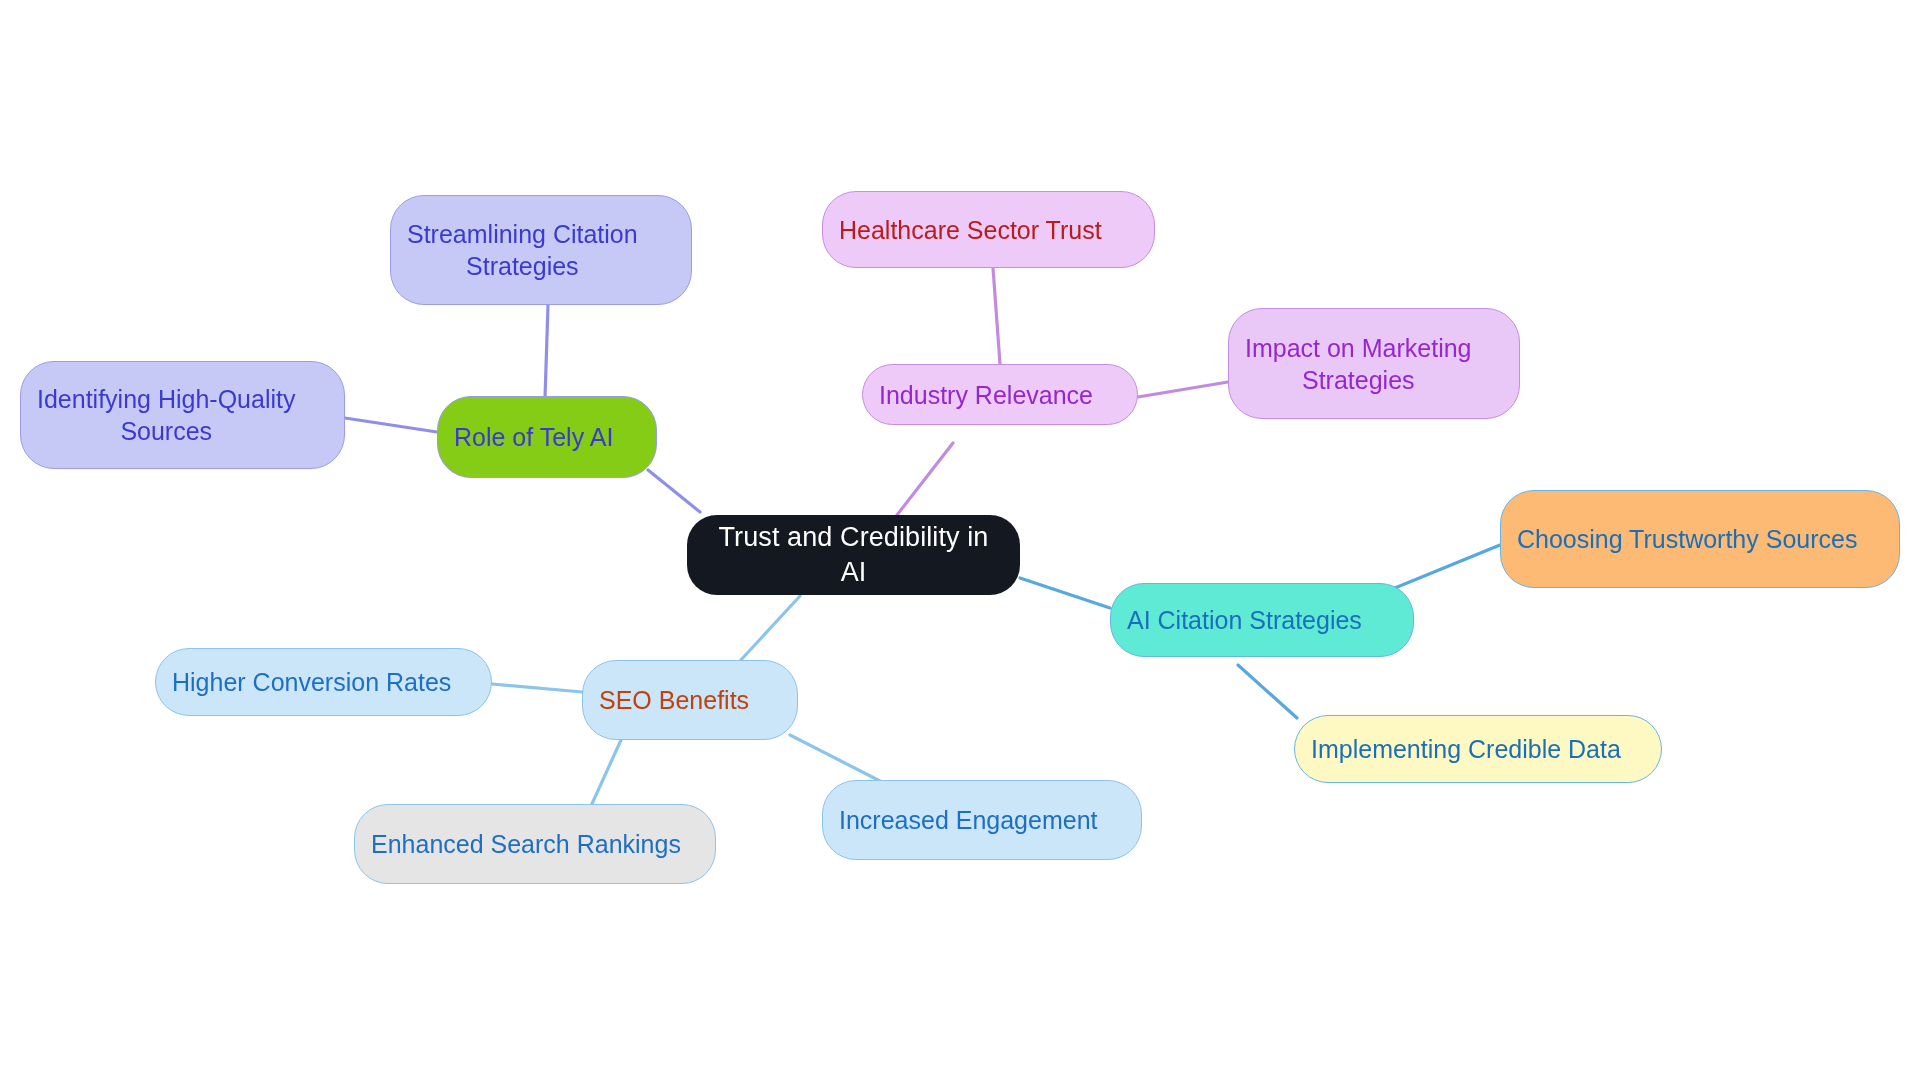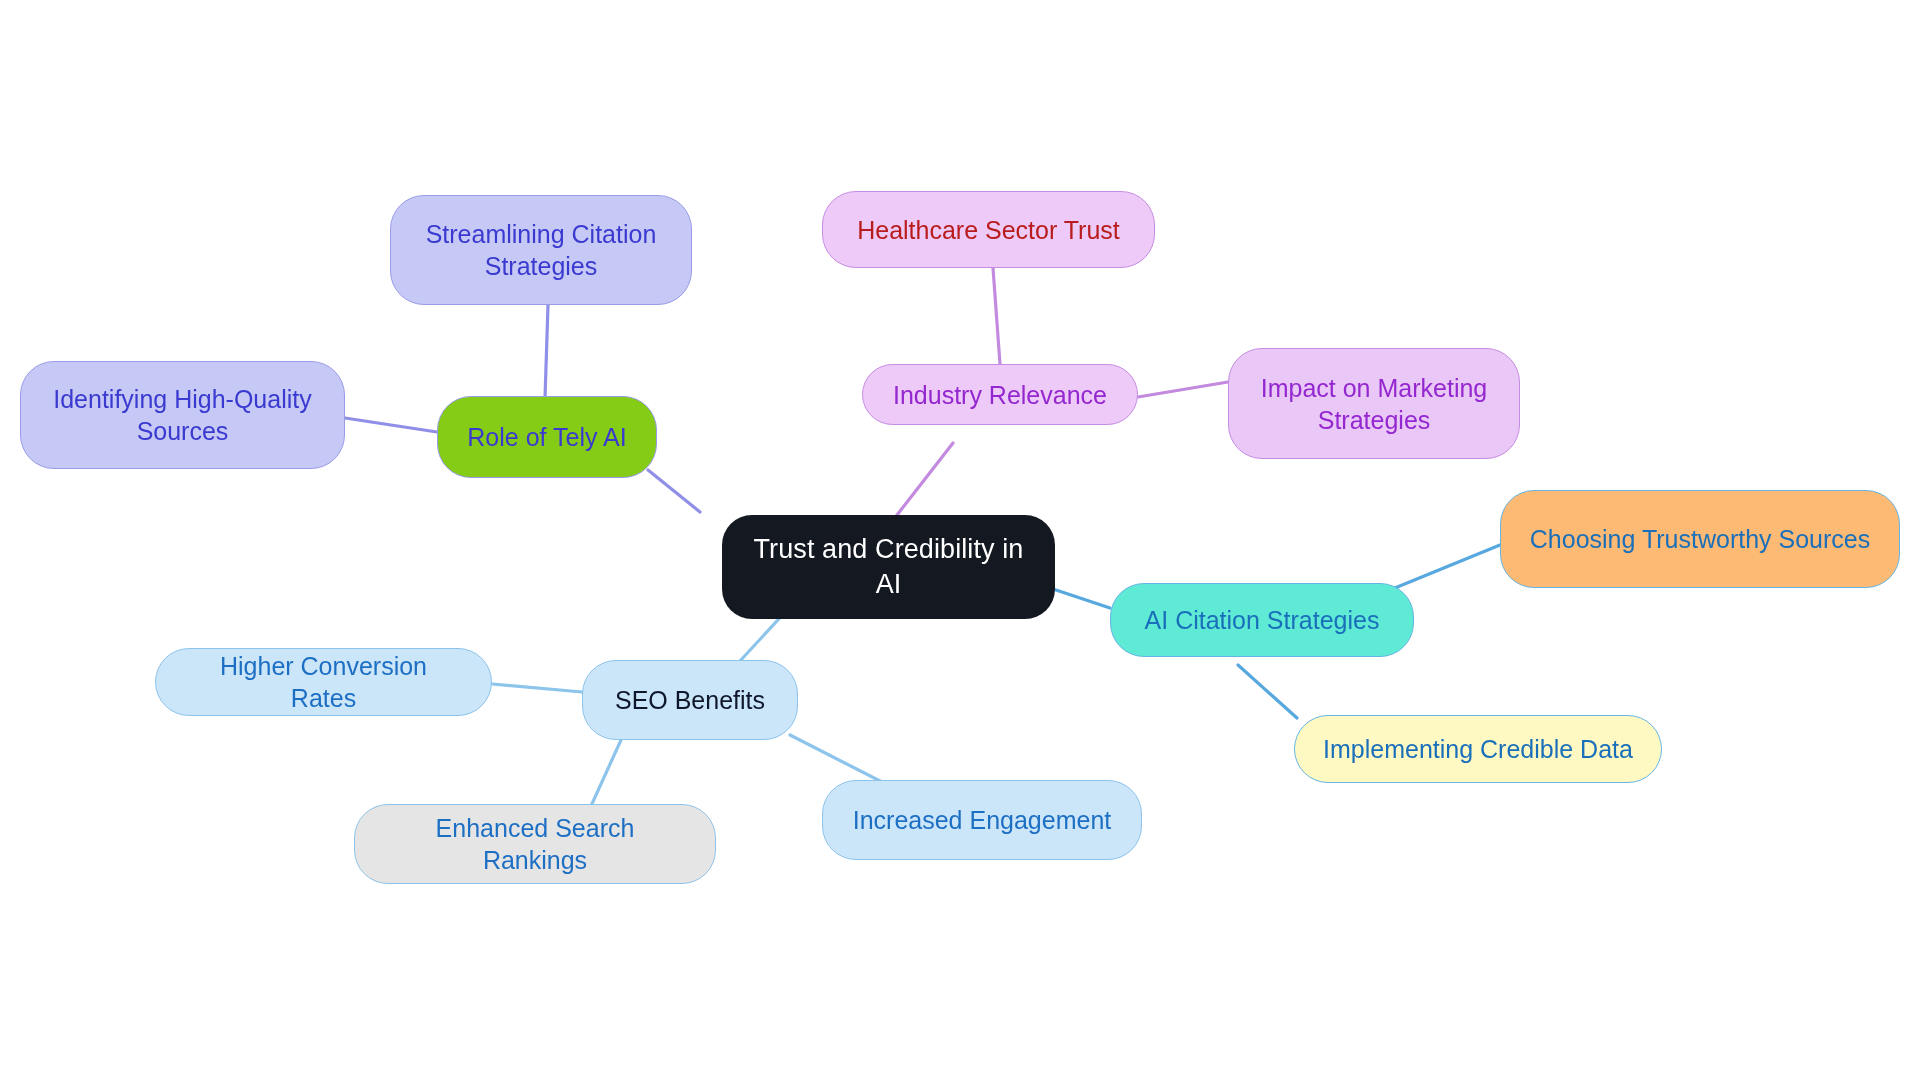--- a/index.html
+++ b/index.html
@@ -26,27 +26,26 @@
     top: 0;
     width: 1920px;
     height: 1083px;
     pointer-events: none;
   }
   .node {
     position: absolute;
     box-sizing: border-box;
     display: flex;
     align-items: center;
-    justify-content: center;
     text-align: center;
     border-radius: 34px;
     border-style: solid;
     border-width: 1.6px;
     line-height: 1.28;
-    padding: 6px 28px;
+    padding: 6px 16px;
     white-space: pre-line;
     z-index: 5;
   }
   .node.root {
     border-radius: 30px;
     border-width: 0;
     font-size: 27px;
     letter-spacing: 0.1px;
     z-index: 6;
   }
@@ -66,31 +65,31 @@
       <line x1="1138" y1="397" x2="1228" y2="382" stroke="#c38ae0" stroke-width="3.2" stroke-linecap="round"></line>
       <line x1="1020" y1="578" x2="1110" y2="608" stroke="#56a8df" stroke-width="3.2" stroke-linecap="round"></line>
       <line x1="1390" y1="590" x2="1500" y2="545" stroke="#56a8df" stroke-width="3.2" stroke-linecap="round"></line>
       <line x1="1238" y1="665" x2="1297" y2="718" stroke="#56a8df" stroke-width="3.2" stroke-linecap="round"></line>
       <line x1="800" y1="596" x2="740" y2="661" stroke="#8cc4ec" stroke-width="3.2" stroke-linecap="round"></line>
       <line x1="582" y1="692" x2="492" y2="684" stroke="#8cc4ec" stroke-width="3.2" stroke-linecap="round"></line>
       <line x1="621" y1="740" x2="591" y2="806" stroke="#8cc4ec" stroke-width="3.2" stroke-linecap="round"></line>
       <line x1="790" y1="735" x2="882" y2="782" stroke="#8cc4ec" stroke-width="3.2" stroke-linecap="round"></line>
     </svg>
   <div id="node-layer">
-      <div class="node root" style="left: 687px; top: 515px; width: 333px; height: 104px; background: rgb(20, 24, 33); color: rgb(255, 255, 255); border-color: rgb(20, 24, 33); margin-left: 35px;"><span>Trust and Credibility in AI</span></div>
+      <div class="node root" style="left: 687px; top: 515px; width: 333px; height: 80px; background: rgb(20, 24, 33); color: rgb(255, 255, 255); border-color: rgb(20, 24, 33);"><span>Trust and Credibility in AI</span></div>
       <div class="node lvl1" style="left: 437px; top: 396px; width: 220px; height: 82px; background: #84cc16; color: rgb(58, 58, 208); border-color: rgb(154, 156, 232);"><span>Role of Tely AI</span></div>
       <div class="node lvl2" style="left: 390px; top: 195px; width: 302px; height: 110px; background: rgb(198, 201, 245); color: rgb(58, 58, 208); border-color: rgb(154, 156, 232);"><span>Streamlining Citation
 Strategies</span></div>
       <div class="node lvl2" style="left: 20px; top: 361px; width: 325px; height: 108px; background: rgb(198, 201, 245); color: rgb(58, 58, 208); border-color: rgb(154, 156, 232);"><span>Identifying High-Quality
 Sources</span></div>
       <div class="node lvl1" style="left: 862px; top: 364px; width: 276px; height: 61px; background: rgb(237, 202, 247); color: rgb(148, 39, 207); border-color: rgb(199, 140, 228);"><span>Industry Relevance</span></div>
       <div class="node lvl2" style="left: 822px; top: 191px; width: 333px; height: 77px; background: rgb(237, 202, 247); color: #b91c1c; border-color: rgb(199, 140, 228);"><span>Healthcare Sector Trust</span></div>
-      <div class="node lvl2" style="left: 1228px; top: 308px; width: 292px; height: 111px; background: rgb(233, 199, 246); color: rgb(148, 39, 207); border-color: rgb(199, 140, 228); margin-top: 40px;"><span>Impact on Marketing
+      <div class="node lvl2" style="left: 1228px; top: 308px; width: 292px; height: 111px; background: rgb(233, 199, 246); color: rgb(148, 39, 207); border-color: rgb(199, 140, 228);"><span>Impact on Marketing
 Strategies</span></div>
       <div class="node lvl1" style="left: 1110px; top: 583px; width: 304px; height: 74px; background: #5eead4; color: rgb(26, 111, 186); border-color: rgb(102, 181, 228);"><span>AI Citation Strategies</span></div>
       <div class="node lvl2" style="left: 1500px; top: 490px; width: 400px; height: 98px; background: #fdba74; color: rgb(26, 111, 186); border-color: rgb(102, 181, 228);"><span>Choosing Trustworthy Sources</span></div>
       <div class="node lvl2" style="left: 1294px; top: 715px; width: 368px; height: 68px; background: #fef9c3; color: rgb(26, 111, 186); border-color: rgb(102, 181, 228);"><span>Implementing Credible Data</span></div>
-      <div class="node lvl1" style="left: 582px; top: 660px; width: 216px; height: 80px; background: rgb(203, 229, 249); color: #0f172a; border-color: rgb(140, 196, 236);"><span>SEO Benefits</span></div>
+      <div class="node lvl1" style="left: 582px; top: 660px; width: 216px; height: 80px; background: rgb(203, 229, 249); color: #c2410c; border-color: rgb(140, 196, 236);"><span>SEO Benefits</span></div>
       <div class="node lvl2" style="left: 155px; top: 648px; width: 337px; height: 68px; background: rgb(203, 229, 249); color: rgb(29, 111, 196); border-color: rgb(140, 196, 236);"><span>Higher Conversion Rates</span></div>
       <div class="node lvl2" style="left: 354px; top: 804px; width: 362px; height: 80px; background: #e5e5e5; color: rgb(29, 111, 196); border-color: rgb(140, 196, 236);"><span>Enhanced Search Rankings</span></div>
       <div class="node lvl2" style="left: 822px; top: 780px; width: 320px; height: 80px; background: rgb(203, 229, 249); color: rgb(29, 111, 196); border-color: rgb(140, 196, 236);"><span>Increased Engagement</span></div>
     </div>
 </div>
 
 </body></html>

